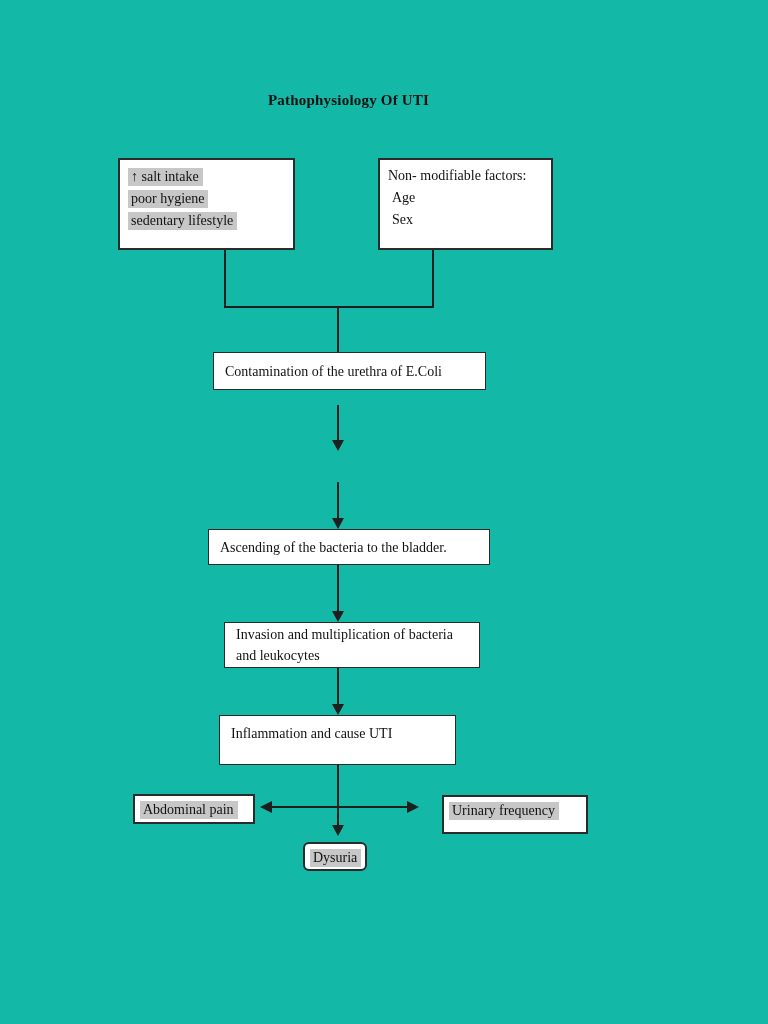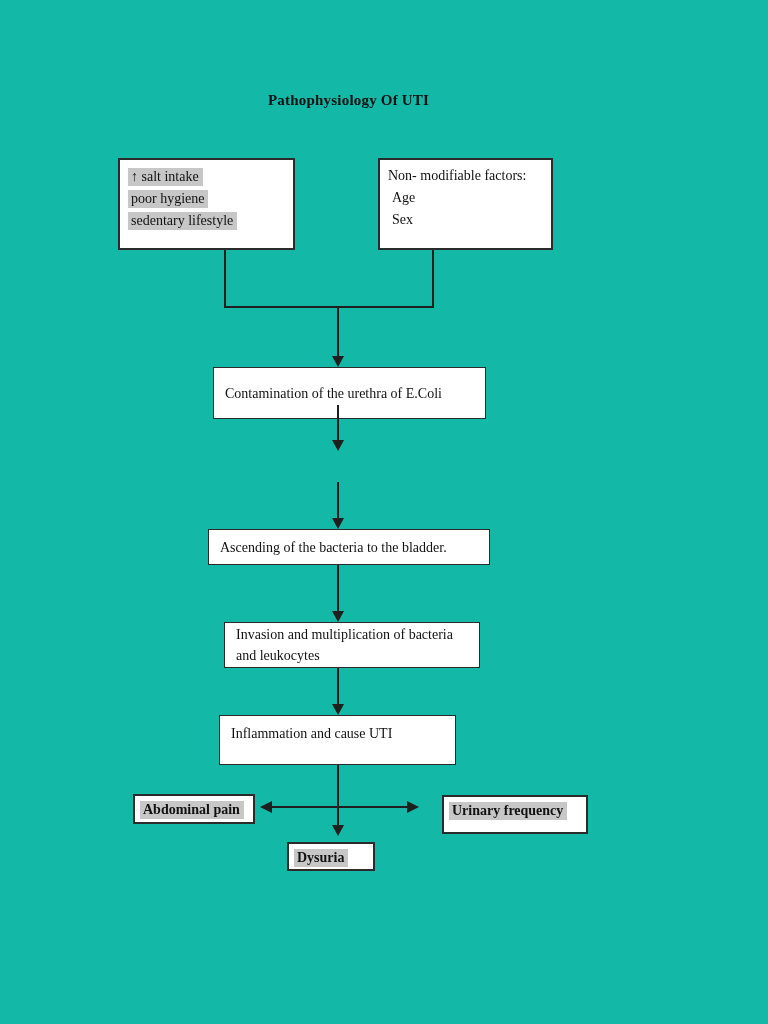--- a/index.html
+++ b/index.html
@@ -72,21 +72,21 @@
   .head-right {
     position: absolute;
     width: 0; height: 0;
     border-top: 6px solid transparent;
     border-bottom: 6px solid transparent;
     border-left: 12px solid #1f1f1f;
   }
   .symptom-box {
     padding: 3px 5px;
   }
-  .symptom-box .hl { white-space: nowrap; font-weight: bold; }
+  .symptom-box .hl { white-space: nowrap; }
 </style>
 </head>
 <body>
 
 <div id="page">
 
   <div class="title">Pathophysiology Of UTI</div>
 
   <div class="box thick factor-box" style="left:118px; top:158px; width:177px; height:92px;">
     <div class="factor-heading"></div>
@@ -101,21 +101,21 @@
     <div class="factor-item" style="padding-left:4px;">Sex</div>
   </div>
 
   <div class="line" style="left:224px; top:250px; width:2px; height:57px;"></div>
   <div class="line" style="left:432px; top:250px; width:2px; height:57px;"></div>
   <div class="line" style="left:224px; top:306px; width:210px; height:2px;"></div>
 
   <div class="line" style="left:337px; top:307px; width:2px; height:50px;"></div>
   <div class="head-down" style="left:332px; top:356px;"></div>
 
-  <div class="box thin flow-box" style="left:213px; top:367px; width:273px; height:52px;">
+  <div class="box thin flow-box" style="left:213px; top:352px; width:273px; height:38px;">
     <span>Contamination of the urethra of E.Coli</span>
   </div>
 
   <div class="line" style="left:337px; top:405px; width:2px; height:36px;"></div>
   <div class="head-down" style="left:332px; top:440px;"></div>
 
 
   <div class="line" style="left:337px; top:482px; width:2px; height:37px;"></div>
   <div class="head-down" style="left:332px; top:518px;"></div>
 
@@ -145,17 +145,17 @@
   <div class="head-right" style="left:407px; top:801px;"></div>
 
   <div class="box thick symptom-box" style="left:133px; top:794px; width:122px; height:30px;">
     <span class="hl">Abdominal pain</span>
   </div>
 
   <div class="box thick symptom-box" style="left:442px; top:795px; width:146px; height:39px;">
     <span class="hl">Urinary frequency</span>
   </div>
 
-  <div class="box thick symptom-box" style="left:287px; top:842px; width:88px; height:29px;">
+  <div class="box thick symptom-box" style="left:303px; top:842px; width:64px; height:29px;border-radius:6px;">
     <span class="hl">Dysuria</span>
   </div>
 
 </div>
 
 </body></html>

